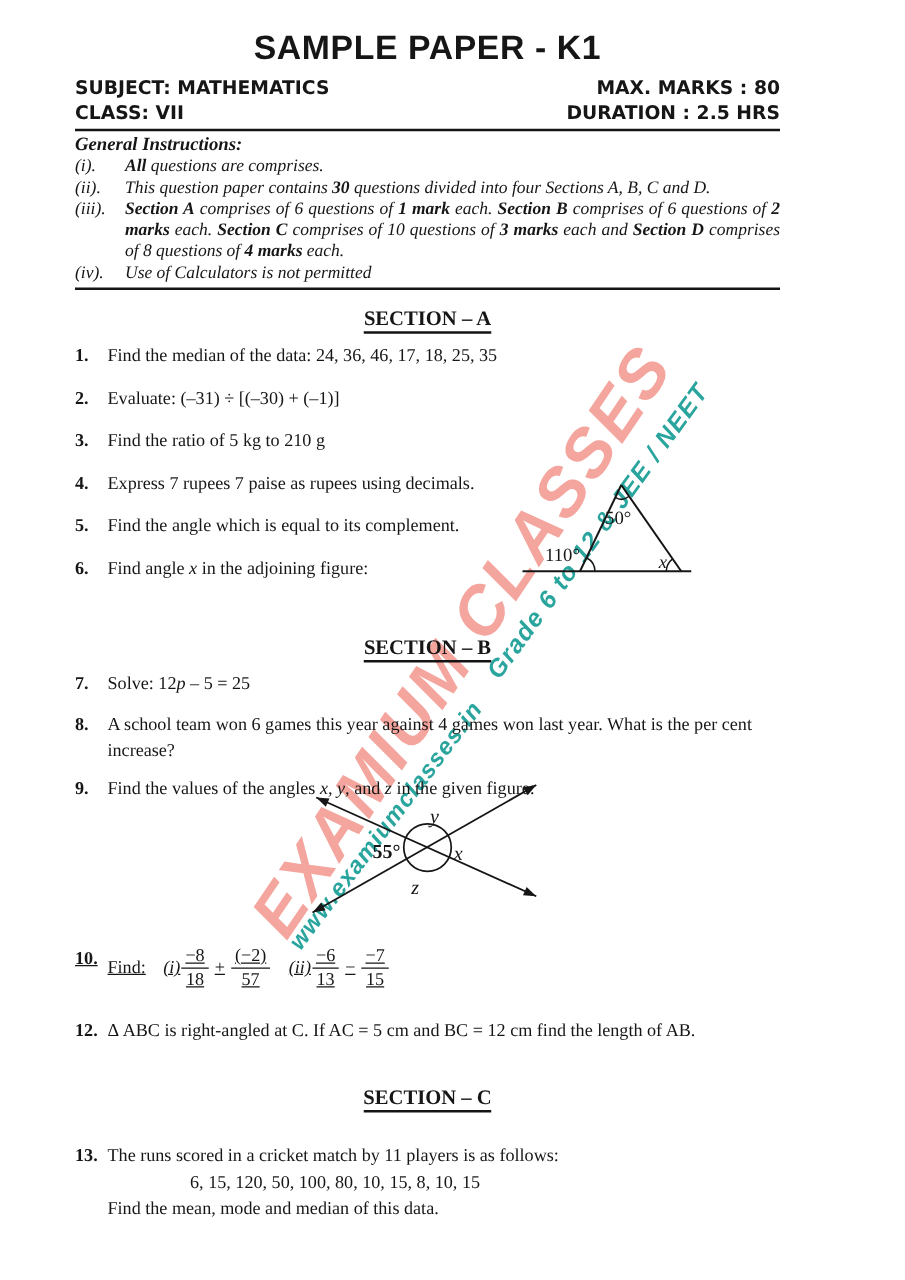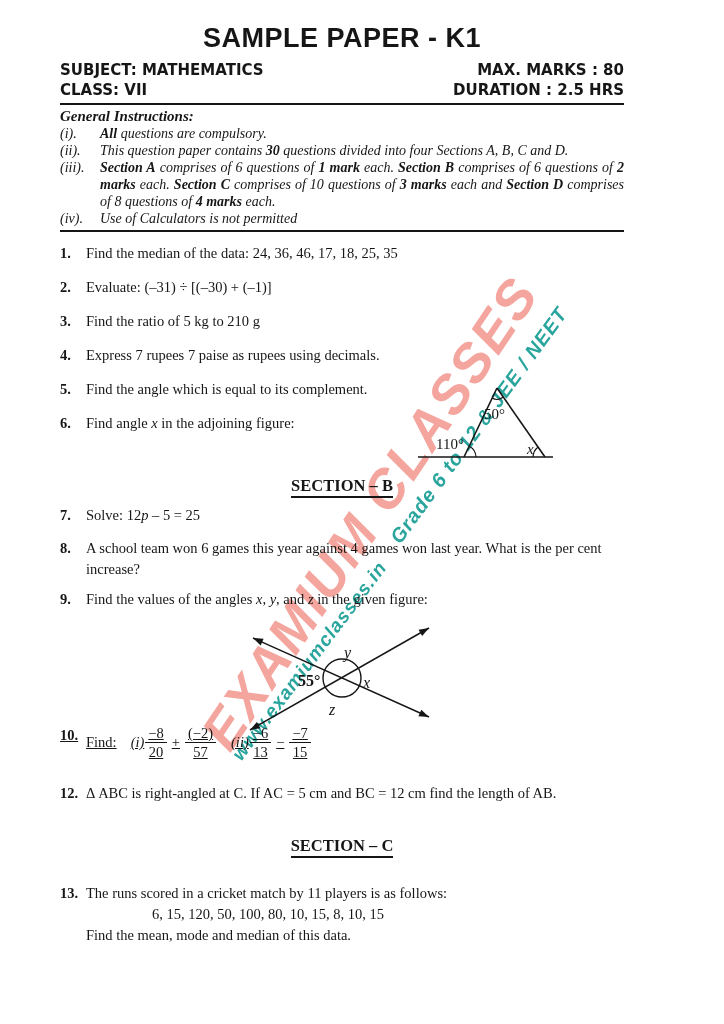--- a/index.html
+++ b/index.html
@@ -112,38 +112,39 @@
         <div>DURATION : 2.5 HRS</div>
       </div>
     </div>
 
     <hr class="rule">
 
     <div class="instructions">
       <div class="inst-title">General Instructions:</div>
       <div class="inst-item">
         <span class="inst-label">(i).</span>
-        <span class="inst-text"><span style="font-weight: bold;">All</span><span> questions are compulsory.</span></span>
+        <span class="inst-text"><span style="font-weight: bold;">All</span><span> questions are comprises.</span></span>
       </div>
       <div class="inst-item">
         <span class="inst-label">(ii).</span>
         <span class="inst-text"><span>This question paper contains </span><span style="font-weight: bold;">30</span><span> questions divided into four Sections A, B, C and D.</span></span>
       </div>
       <div class="inst-item">
         <span class="inst-label">(iii).</span>
         <span class="inst-text just"><span style="font-weight: bold;">Section A</span><span> comprises of 6 questions of </span><span style="font-weight: bold;">1 mark</span><span> each. </span><span style="font-weight: bold;">Section B</span><span> comprises of 6 questions of </span><span style="font-weight: bold;">2 marks</span><span> each. </span><span style="font-weight: bold;">Section C</span><span> comprises of 10 questions of </span><span style="font-weight: bold;">3 marks</span><span> each and </span><span style="font-weight: bold;">Section D</span><span> comprises of 8 questions of </span><span style="font-weight: bold;">4 marks</span><span> each.</span></span>
       </div>
       <div class="inst-item">
         <span class="inst-label">(iv).</span>
         <span class="inst-text"><span>Use of Calculators is not permitted</span></span>
       </div>
     </div>
 
     <hr class="rule2">
 
+    <div class="sec sec-a"><span>SECTION – A</span></div>
 
     <div class="q q1">
       <span class="qnum">1.</span>
       <span class="qtext"><span>Find the median of the data: 24, 36, 46, 17, 18, 25, 35</span></span>
     </div>
     <div class="q q2">
       <span class="qnum">2.</span>
       <span class="qtext"><span>Evaluate: (–31) ÷ [(–30) + (–1)]</span></span>
     </div>
     <div class="q q3">
@@ -179,21 +180,21 @@
     </div>
 
     <div class="q q10">
       <span class="qnum">10.</span>
       <span class="qtext mathrow">
         <span>Find:</span>
         <span class="gap14"></span>
         <span class="it">(i)</span>
         <span class="frac">
           <span class="num">−8</span>
-          <span class="den">20</span>
+          <span class="den">18</span>
         </span>
         <span class="op">+</span>
         <span class="frac">
           <span class="num">(−2)</span>
           <span class="den">57</span>
         </span>
         <span class="gap14"></span>
         <span class="it">(ii)</span>
         <span class="frac">
           <span class="num">−6</span>

